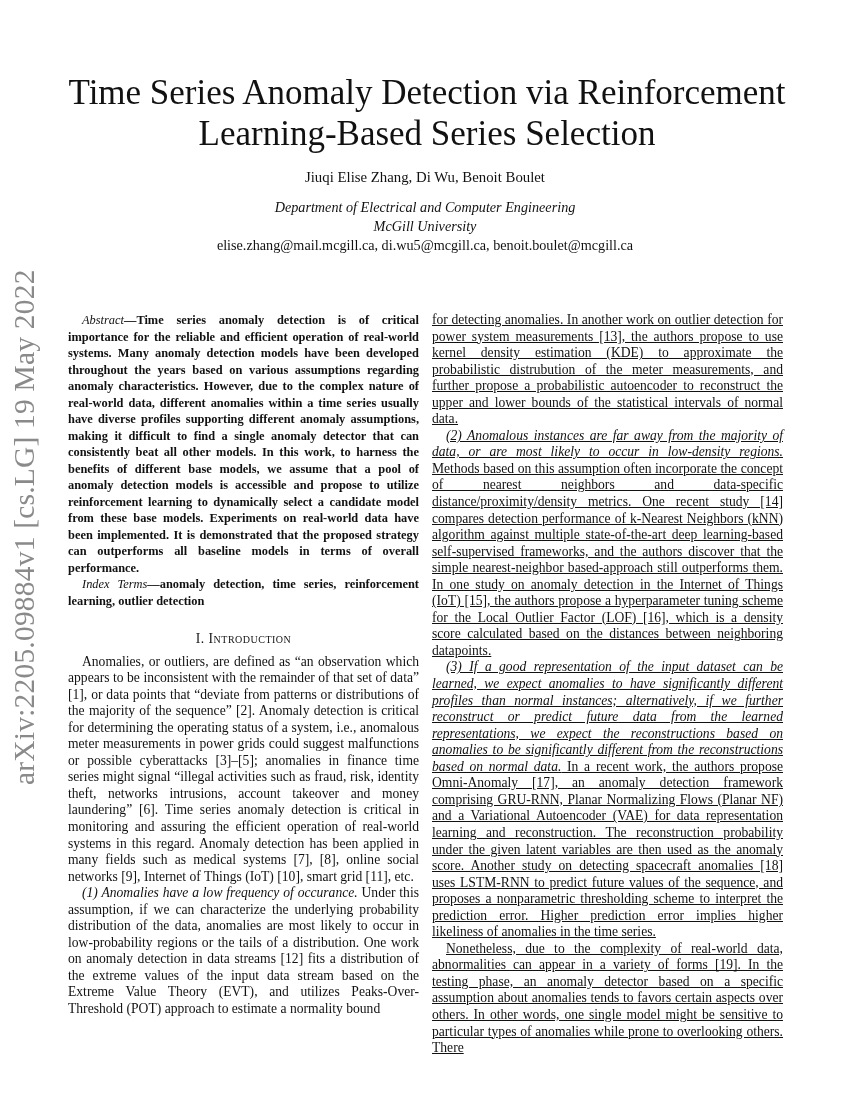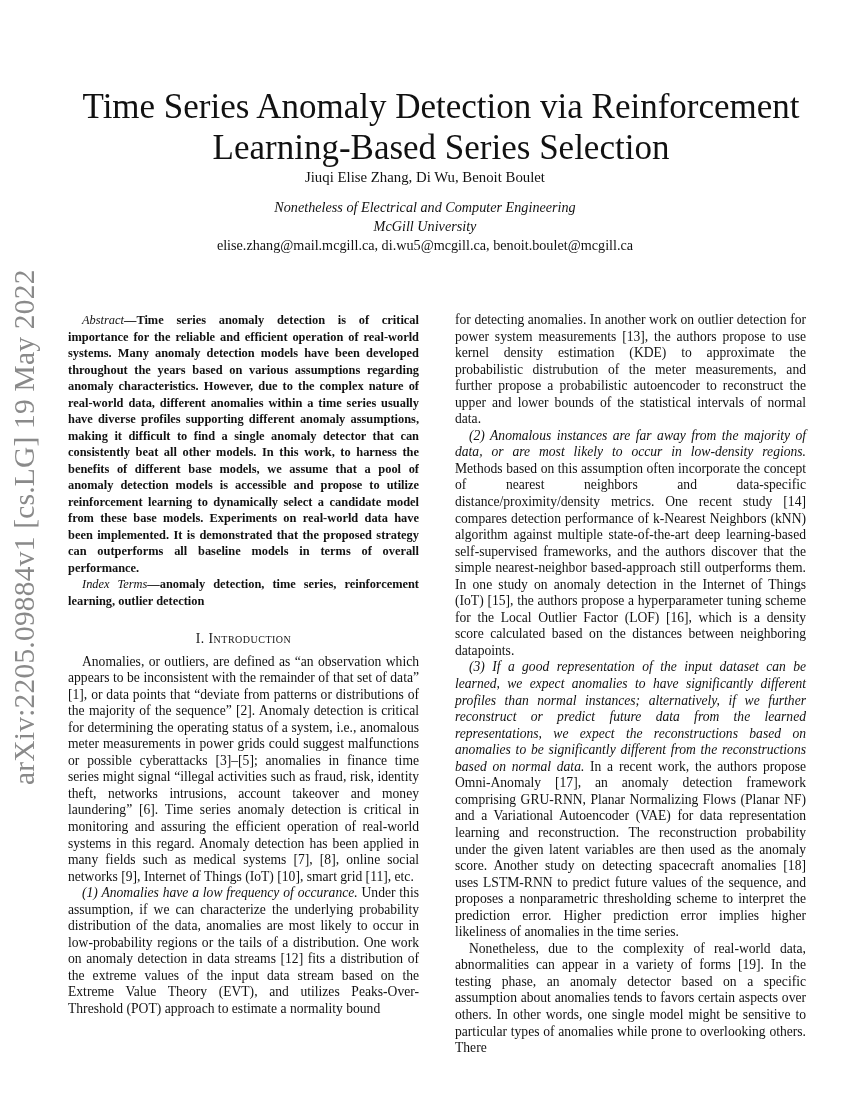--- a/index.html
+++ b/index.html
@@ -8,34 +8,34 @@
     font-family: "Liberation Serif", "DejaVu Serif", serif; color: #111;
   }
   .stamp {
     position: absolute; left: 8px; top: 785px;
     transform: rotate(-90deg); transform-origin: 0 0;
     white-space: nowrap; font-size: 29.5px; color: #8a8a8a; letter-spacing: 0.2px;
   }
   .title {
     position: absolute; left: 40px; width: 770px; top: 70px;
     text-align: center; font-size: 35px; line-height: 41px; font-weight: normal;
-    margin: 16px;
+    margin: 2px;
   }
   .authors {
     position: absolute; left: 40px; width: 770px; top: 168px;
     text-align: center; font-size: 14.2px; line-height: 19px;
   }
   .authors .names { font-size: 14.8px; margin-bottom: 11px; }
   .authors .it { font-style: italic; }
   .col {
     position: absolute; top: 287px; width: 351px;
     font-size: 13.6px; line-height: 16.55px; text-align: justify; hyphens: manual; margin-top: 25px;
   }
   .col.left { left: 68px; }
-  .col.right { left: 455px; }
+  .col.right { left: 432px; text-decoration: underline; }
   .col p { margin: 0; text-indent: 14px; }
   .abstract { font-weight: bold; font-size: 12.4px; line-height: 16.5px; }
   .abstract .lead { font-style: italic; font-weight: normal; }
   .section-heading {
     text-align: center; font-size: 13.6px; margin: 22px 0 6px 0; letter-spacing: 0.5px;
     text-indent: 0;
   }
   .section-heading .sc { font-variant: small-caps; }
   em { font-style: italic; }
 </style>
@@ -44,21 +44,21 @@
 
 <div class="stamp">arXiv:2205.09884v1  [cs.LG]  19 May 2022</div>
 
 <h1 class="title">
   <span>Time Series Anomaly Detection via Reinforcement</span><br>
   <span>Learning-Based Series Selection</span>
 </h1>
 
 <div class="authors">
   <div class="names">Jiuqi Elise Zhang, Di Wu, Benoit Boulet</div>
-  <div class="it">Nonetheless of Electrical and Computer Engineering</div>
+  <div class="it">Department of Electrical and Computer Engineering</div>
   <div class="it">McGill University</div>
   <div>elise.zhang@mail.mcgill.ca, di.wu5@mcgill.ca, benoit.boulet@mcgill.ca</div>
 </div>
 
 <div class="col left">
   <p class="abstract"><span class="lead">Abstract</span><span>—</span><span>Time series anomaly detection is of critical importance for the reliable and efficient operation of real-world systems. Many anomaly detection models have been developed throughout the years based on various assumptions regarding anomaly characteristics. However, due to the complex nature of real-world data, different anomalies within a time series usually have diverse profiles supporting different anomaly assumptions, making it difficult to find a single anomaly detector that can consistently beat all other models. In this work, to harness the benefits of different base models, we assume that a pool of anomaly detection models is accessible and propose to utilize reinforcement learning to dynamically select a candidate model from these base models. Experiments on real-world data have been implemented. It is demonstrated that the proposed strategy can outperforms all baseline models in terms of overall performance.</span></p>
   <p class="abstract"><span class="lead">Index Terms</span><span>—</span><span>anomaly detection, time series, reinforcement learning, outlier detection</span></p>
 
   <div class="section-heading">
     <span>I.</span>

